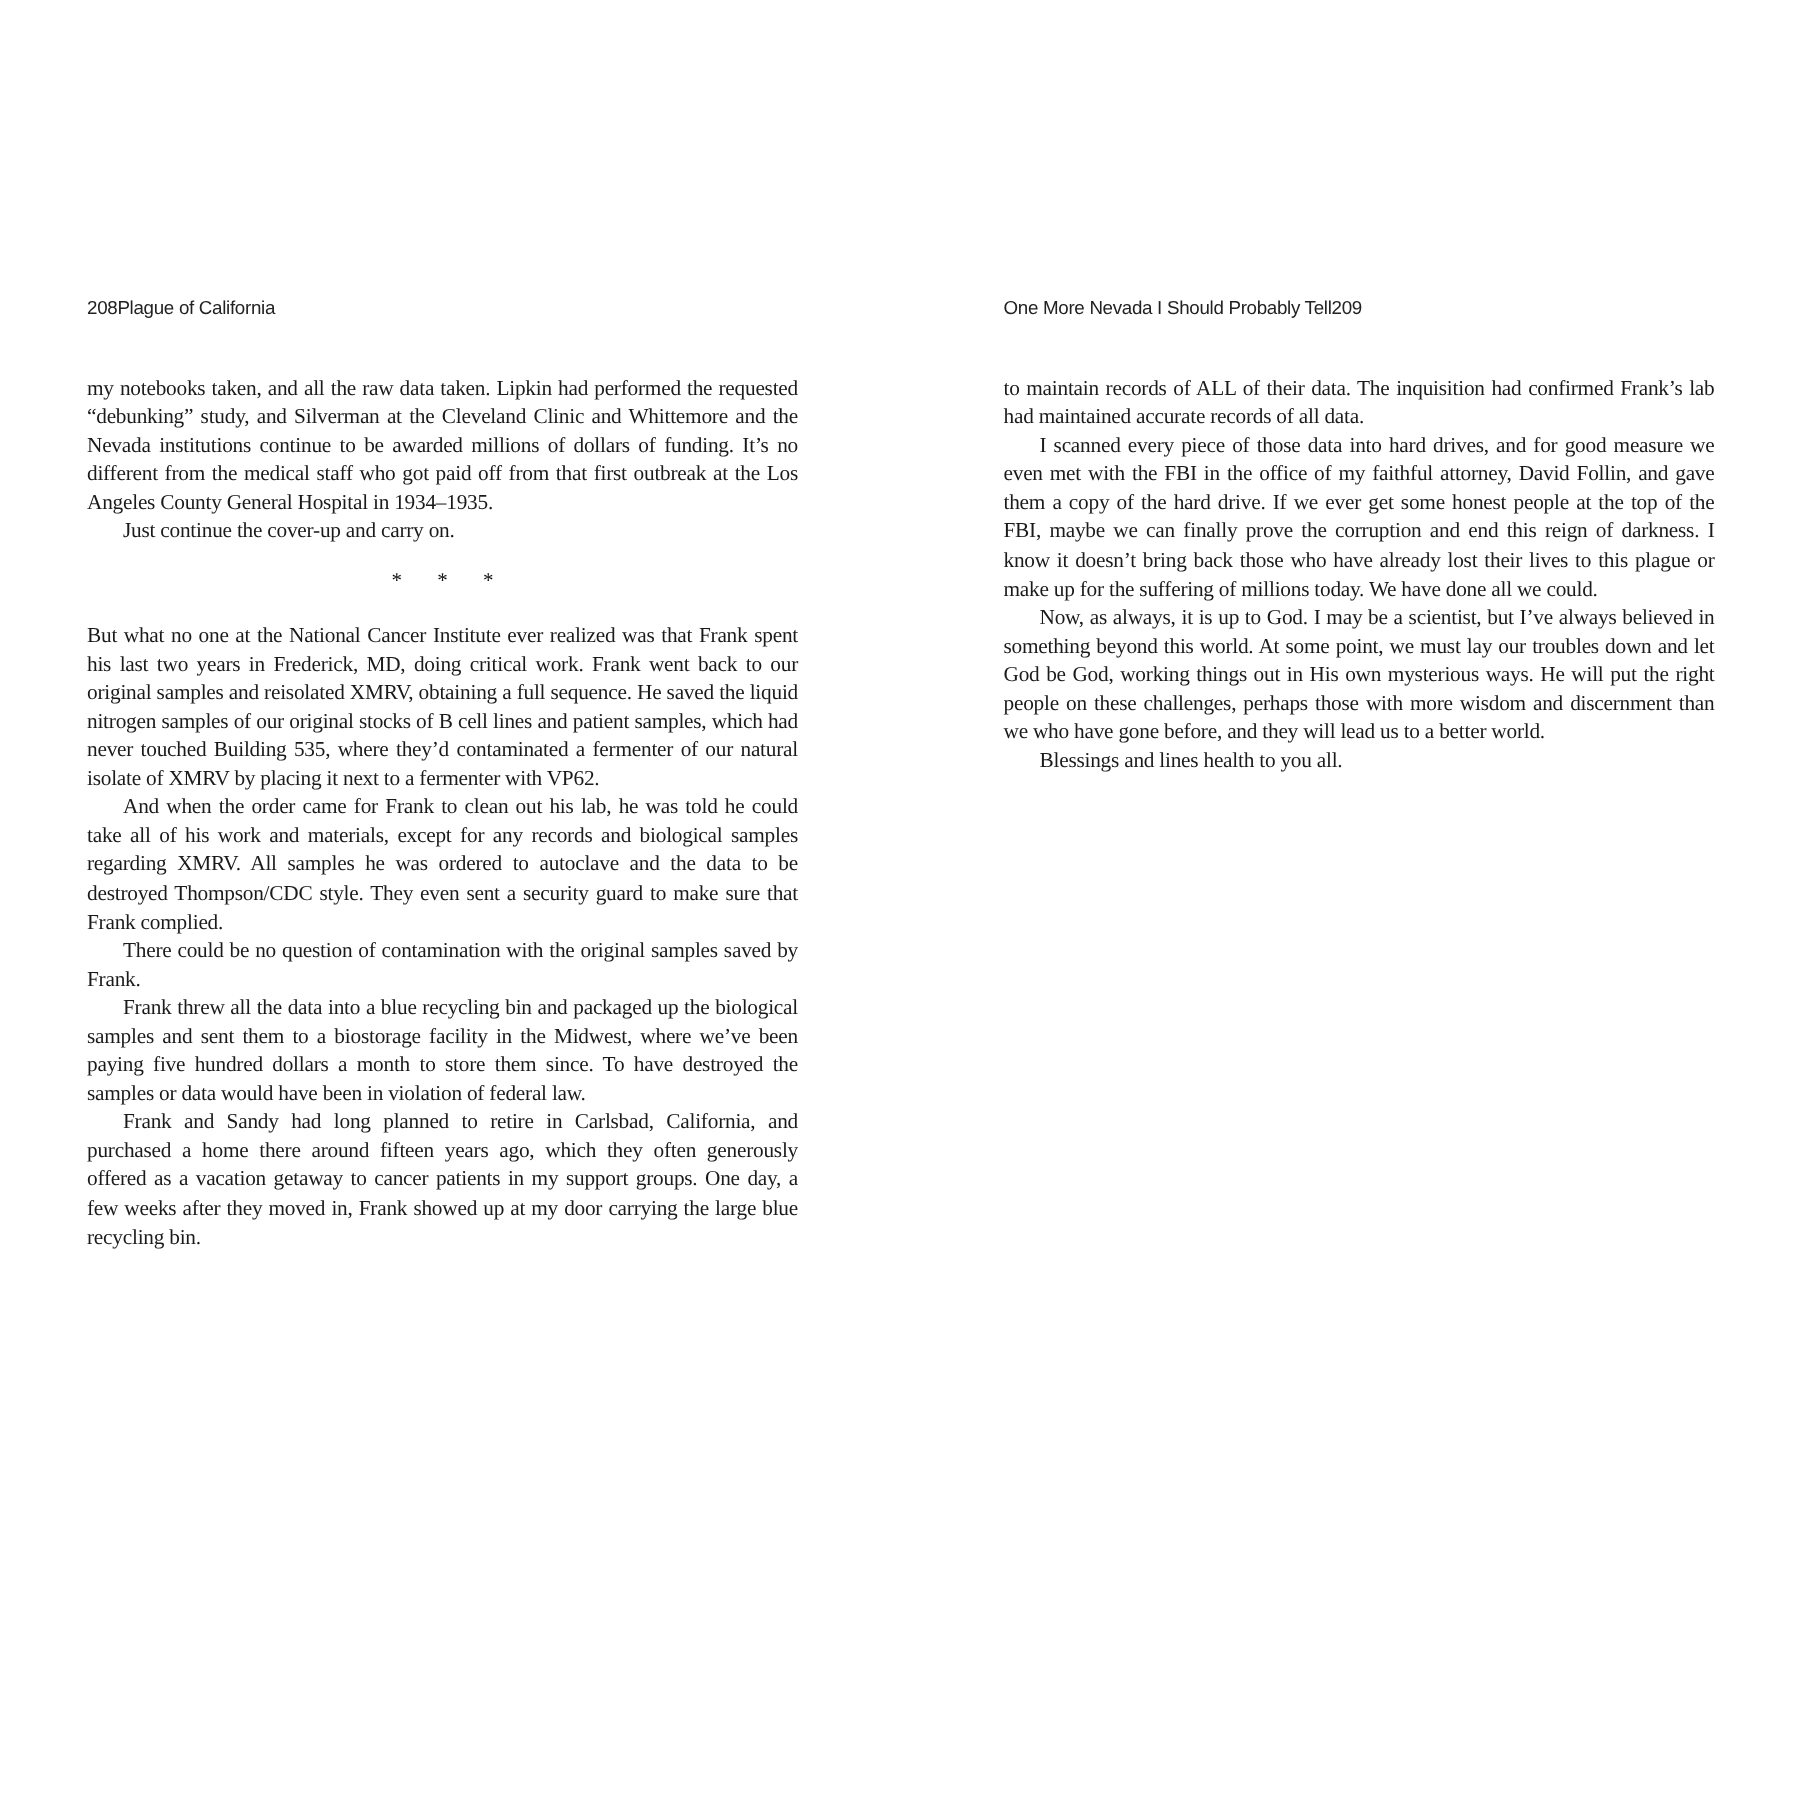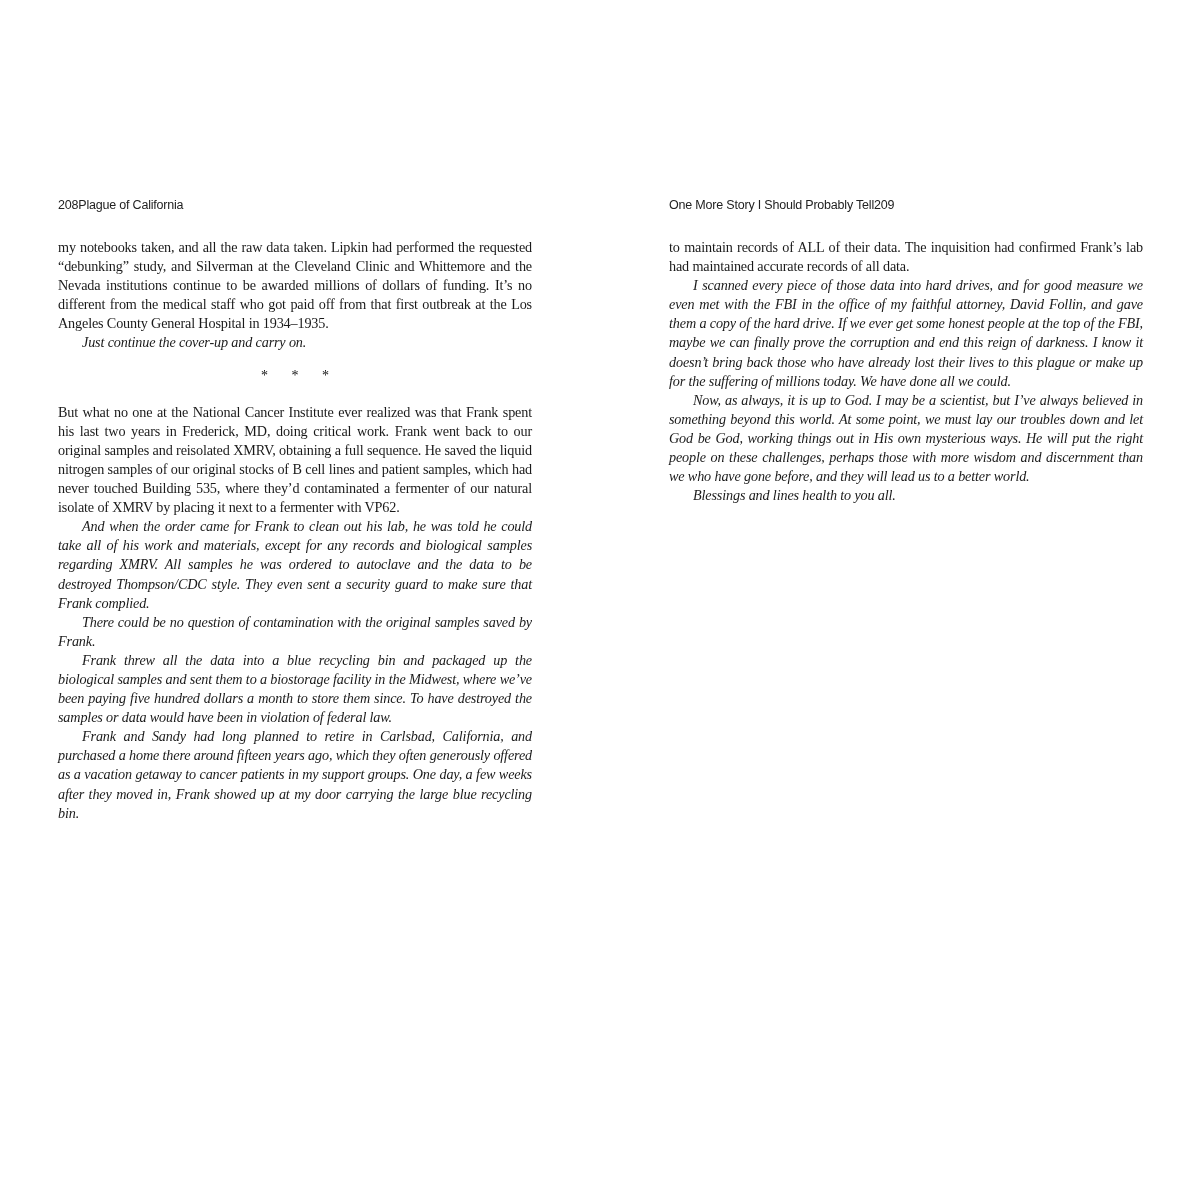--- a/index.html
+++ b/index.html
@@ -7,26 +7,26 @@
   .spread { position: absolute; inset: 0; }
   .page { position: absolute; top: 198px; width: 474px; }
   .page.left { left: 58px; }
   .page.right { left: 669px; }
   .running-head {
     display: flex; align-items: baseline;
     font-family: "Liberation Sans", sans-serif; font-size: 12.5px; color: #222;
     height: 20px; letter-spacing: -0.2px;
   }
   .body-text {
-    margin-top: 20px;
+    margin-top: 32px;
     font-family: "Liberation Serif", serif; font-size: 14.2px; line-height: 19.1px;
     color: #1a1a1a; text-align: justify; letter-spacing: -0.15px;
   }
   .body-text p { margin: 0; text-indent: 0; hyphens: auto; }
-  .body-text p.indent { text-indent: 24px; font-style: italic; }
+  .body-text p.indent { text-indent: 24px; }
   .section-break {
     text-align: center; margin: 13px 0 18px 0; font-size: 14px; letter-spacing: 10px;
     font-family: "Liberation Serif", serif; color: #111; padding-left: 10px;
   }
 </style>
 </head>
 <body>
 
 <div class="spread">
 
@@ -42,21 +42,21 @@
       <p>But what no one at the National Cancer Institute ever realized was that Frank spent his last two years in Frederick, MD, doing critical work. Frank went back to our original samples and reisolated XMRV, obtaining a full sequence. He saved the liquid nitrogen samples of our original stocks of B cell lines and patient samples, which had never touched Building 535, where they’d contaminated a fermenter of our natural isolate of XMRV by placing it next to a fermenter with VP62.</p>
       <p class="indent">And when the order came for Frank to clean out his lab, he was told he could take all of his work and materials, except for any records and biological samples regarding XMRV. All samples he was ordered to autoclave and the data to be destroyed Thompson/CDC style. They even sent a security guard to make sure that Frank complied.</p>
       <p class="indent">There could be no question of contamination with the original samples saved by Frank.</p>
       <p class="indent">Frank threw all the data into a blue recycling bin and packaged up the biological samples and sent them to a biostorage facility in the Midwest, where we’ve been paying five hundred dollars a month to store them since. To have destroyed the samples or data would have been in violation of federal law.</p>
       <p class="indent">Frank and Sandy had long planned to retire in Carlsbad, California, and purchased a home there around fifteen years ago, which they often generously offered as a vacation getaway to cancer patients in my support groups. One day, a few weeks after they moved in, Frank showed up at my door carrying the large blue recycling bin.</p>
     </div>
   </div>
 
   <div class="page right">
     <div class="running-head">
-      <span>One More Story I Should Probably Tell</span>
+      <span>One More Nevada I Should Probably Tell</span>
       <span>209</span>
     </div>
     <div class="body-text">
       <p>to maintain records of ALL of their data. The inquisition had confirmed Frank’s lab had maintained accurate records of all data.</p>
       <p class="indent">I scanned every piece of those data into hard drives, and for good measure we even met with the FBI in the office of my faithful attorney, David Follin, and gave them a copy of the hard drive. If we ever get some honest people at the top of the FBI, maybe we can finally prove the corruption and end this reign of darkness. I know it doesn’t bring back those who have already lost their lives to this plague or make up for the suffering of millions today. We have done all we could.</p>
       <p class="indent">Now, as always, it is up to God. I may be a scientist, but I’ve always believed in something beyond this world. At some point, we must lay our troubles down and let God be God, working things out in His own mysterious ways. He will put the right people on these challenges, perhaps those with more wisdom and discernment than we who have gone before, and they will lead us to a better world.</p>
       <p class="indent">Blessings and lines health to you all.</p>
     </div>
   </div>
 

